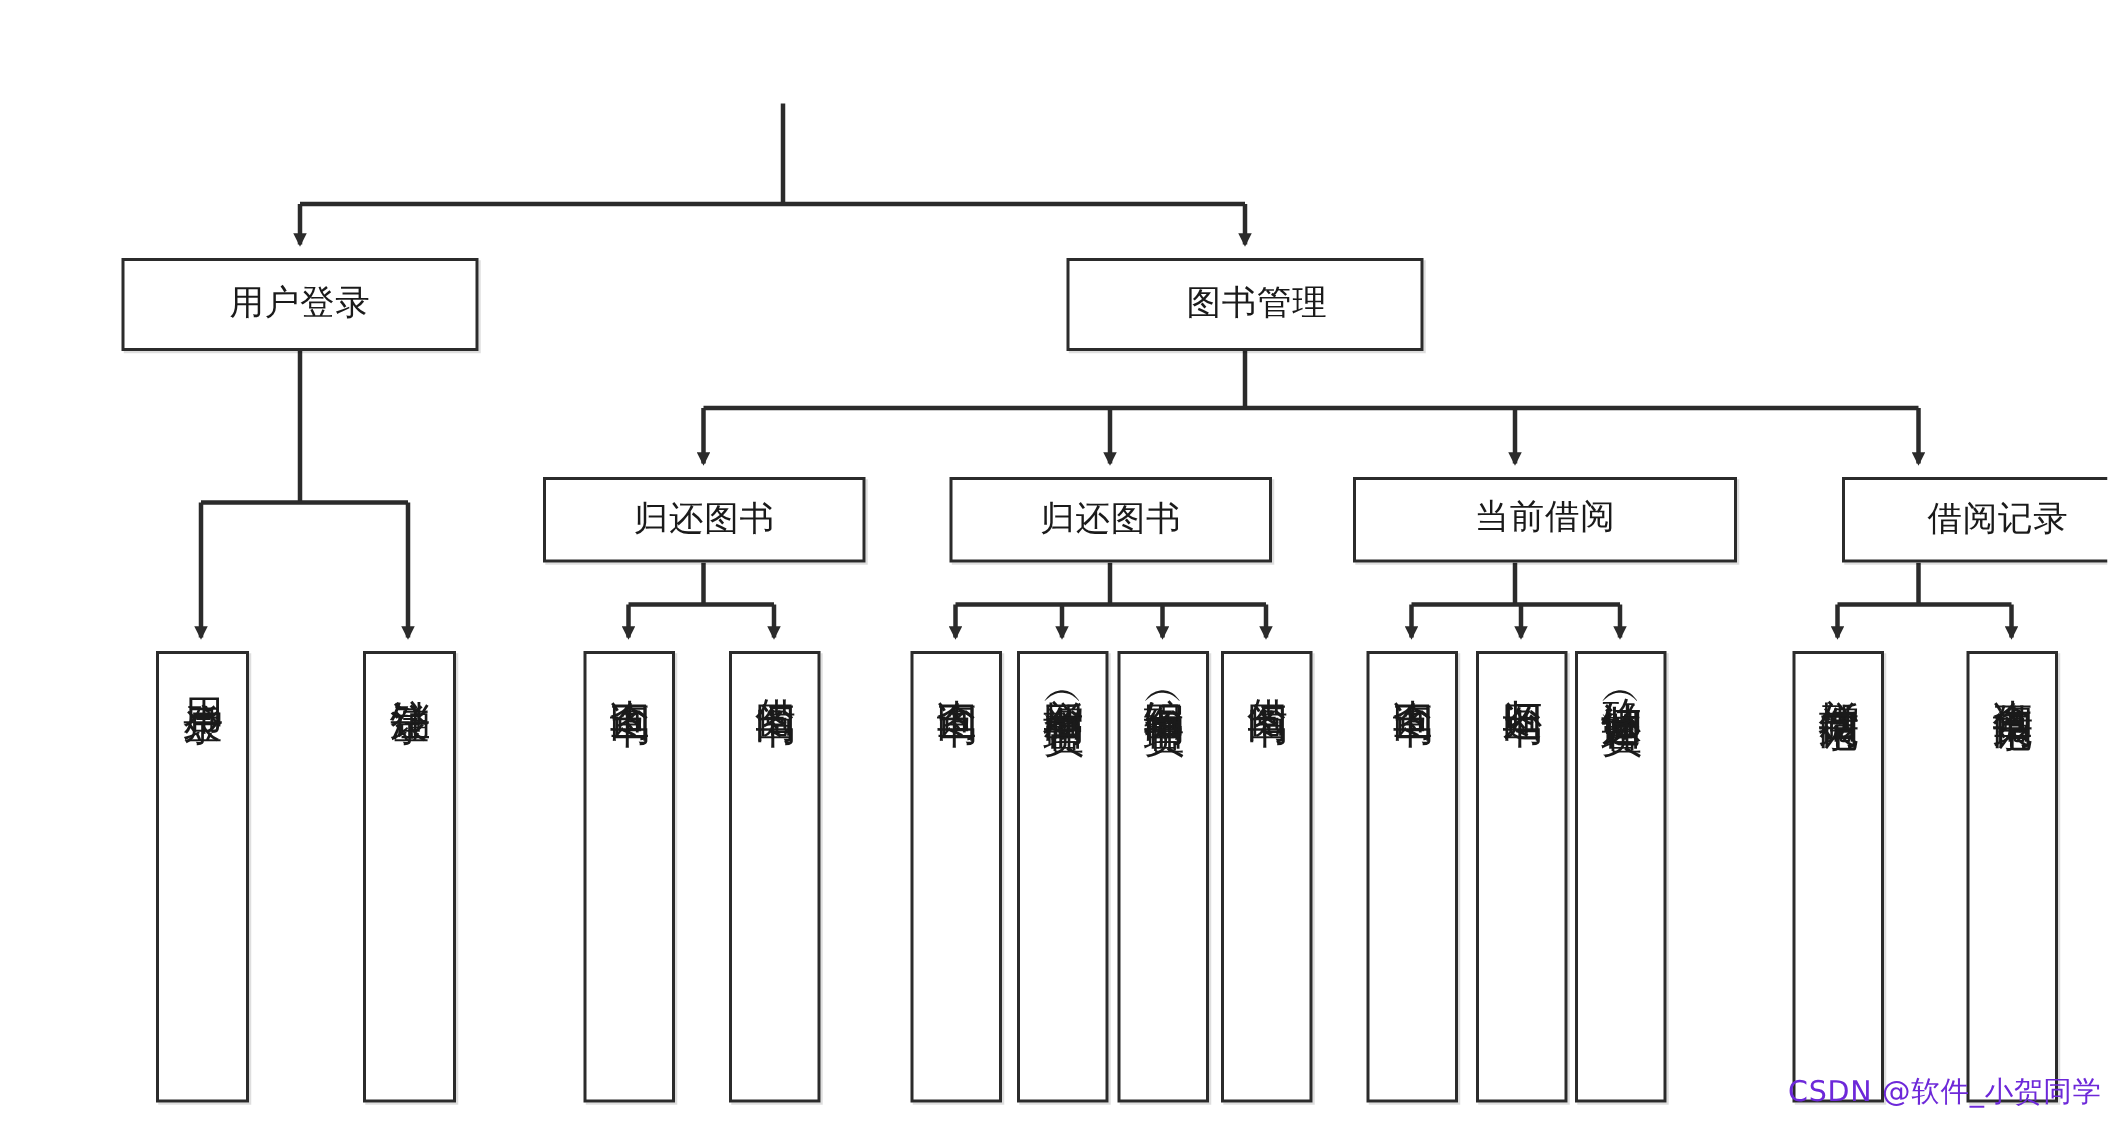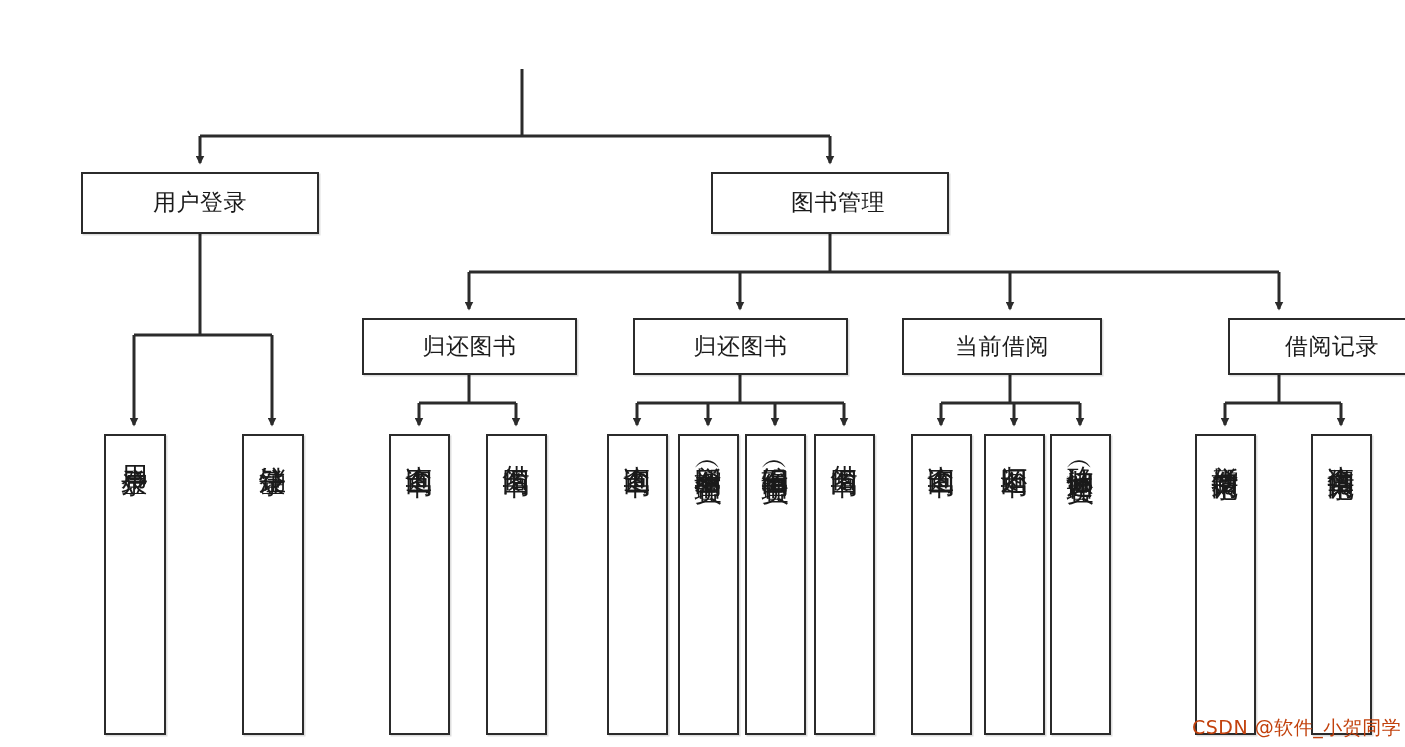--- a/index.html
+++ b/index.html
@@ -56,21 +56,21 @@
   .node.leaf .label {
     writing-mode: vertical-rl;
     text-orientation: upright;
     font-size: 27px;
     line-height: 1.0;
     letter-spacing: 2px;
     white-space: nowrap;
   }
   .watermark {
     position: absolute;
-    color: #c2410c;
+    color: #6d28d9;
     font-size: 19px;
     white-space: nowrap;
     letter-spacing: 0.5px;
   }
 </style>
 </head>
 <body>
 
 <div id="canvas">
 
@@ -134,21 +134,21 @@
   </div>
 
   <div class="node h2" style="left:362px; top:318px; width:215px; height:57px;">
     <span class="label">归还图书</span>
   </div>
 
   <div class="node h2" style="left:633px; top:318px; width:215px; height:57px;">
     <span class="label">归还图书</span>
   </div>
 
-  <div class="node h2" style="left:902px; top:318px; width:200px; height:57px;">
+  <div class="node h2" style="left:902px; top:318px; width:256px; height:57px;font-family:Liberation Mono, monospace;">
     <span class="label">当前借阅</span>
   </div>
 
   <div class="node h2" style="left:1228px; top:318px; width:208px; height:57px;">
     <span class="label">借阅记录</span>
   </div>
 
   <div class="node leaf" style="left:104px; top:434px; width:62px; height:301px;">
     <span class="label">用户登录</span>
   </div>

